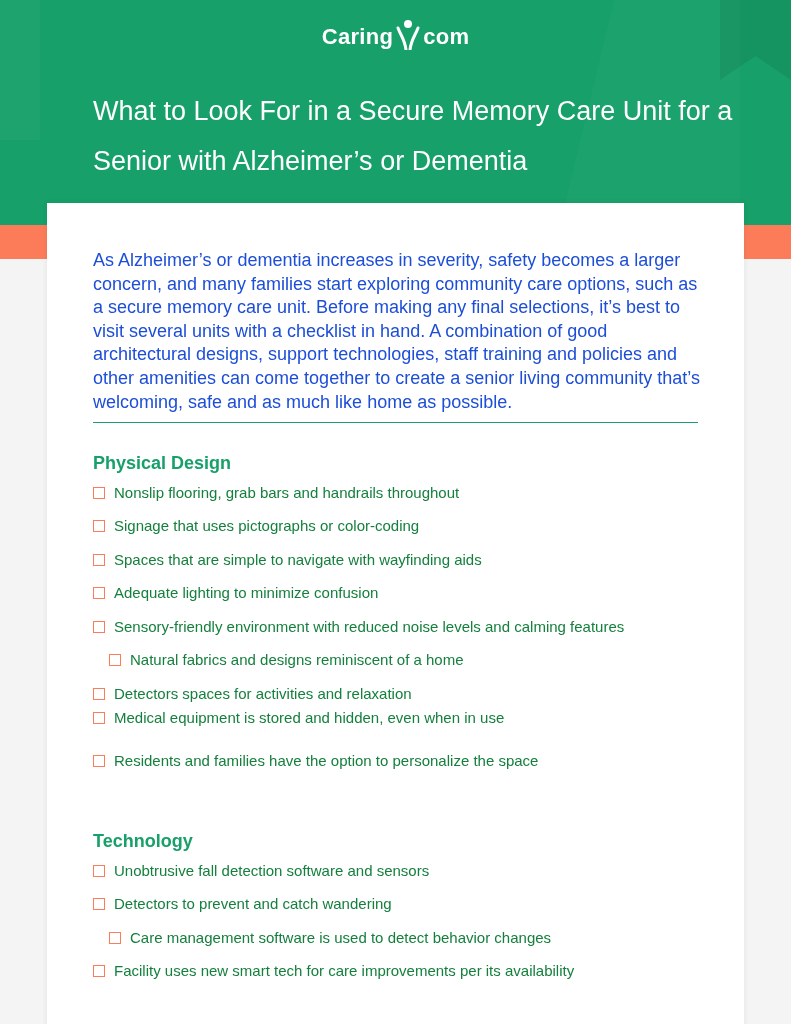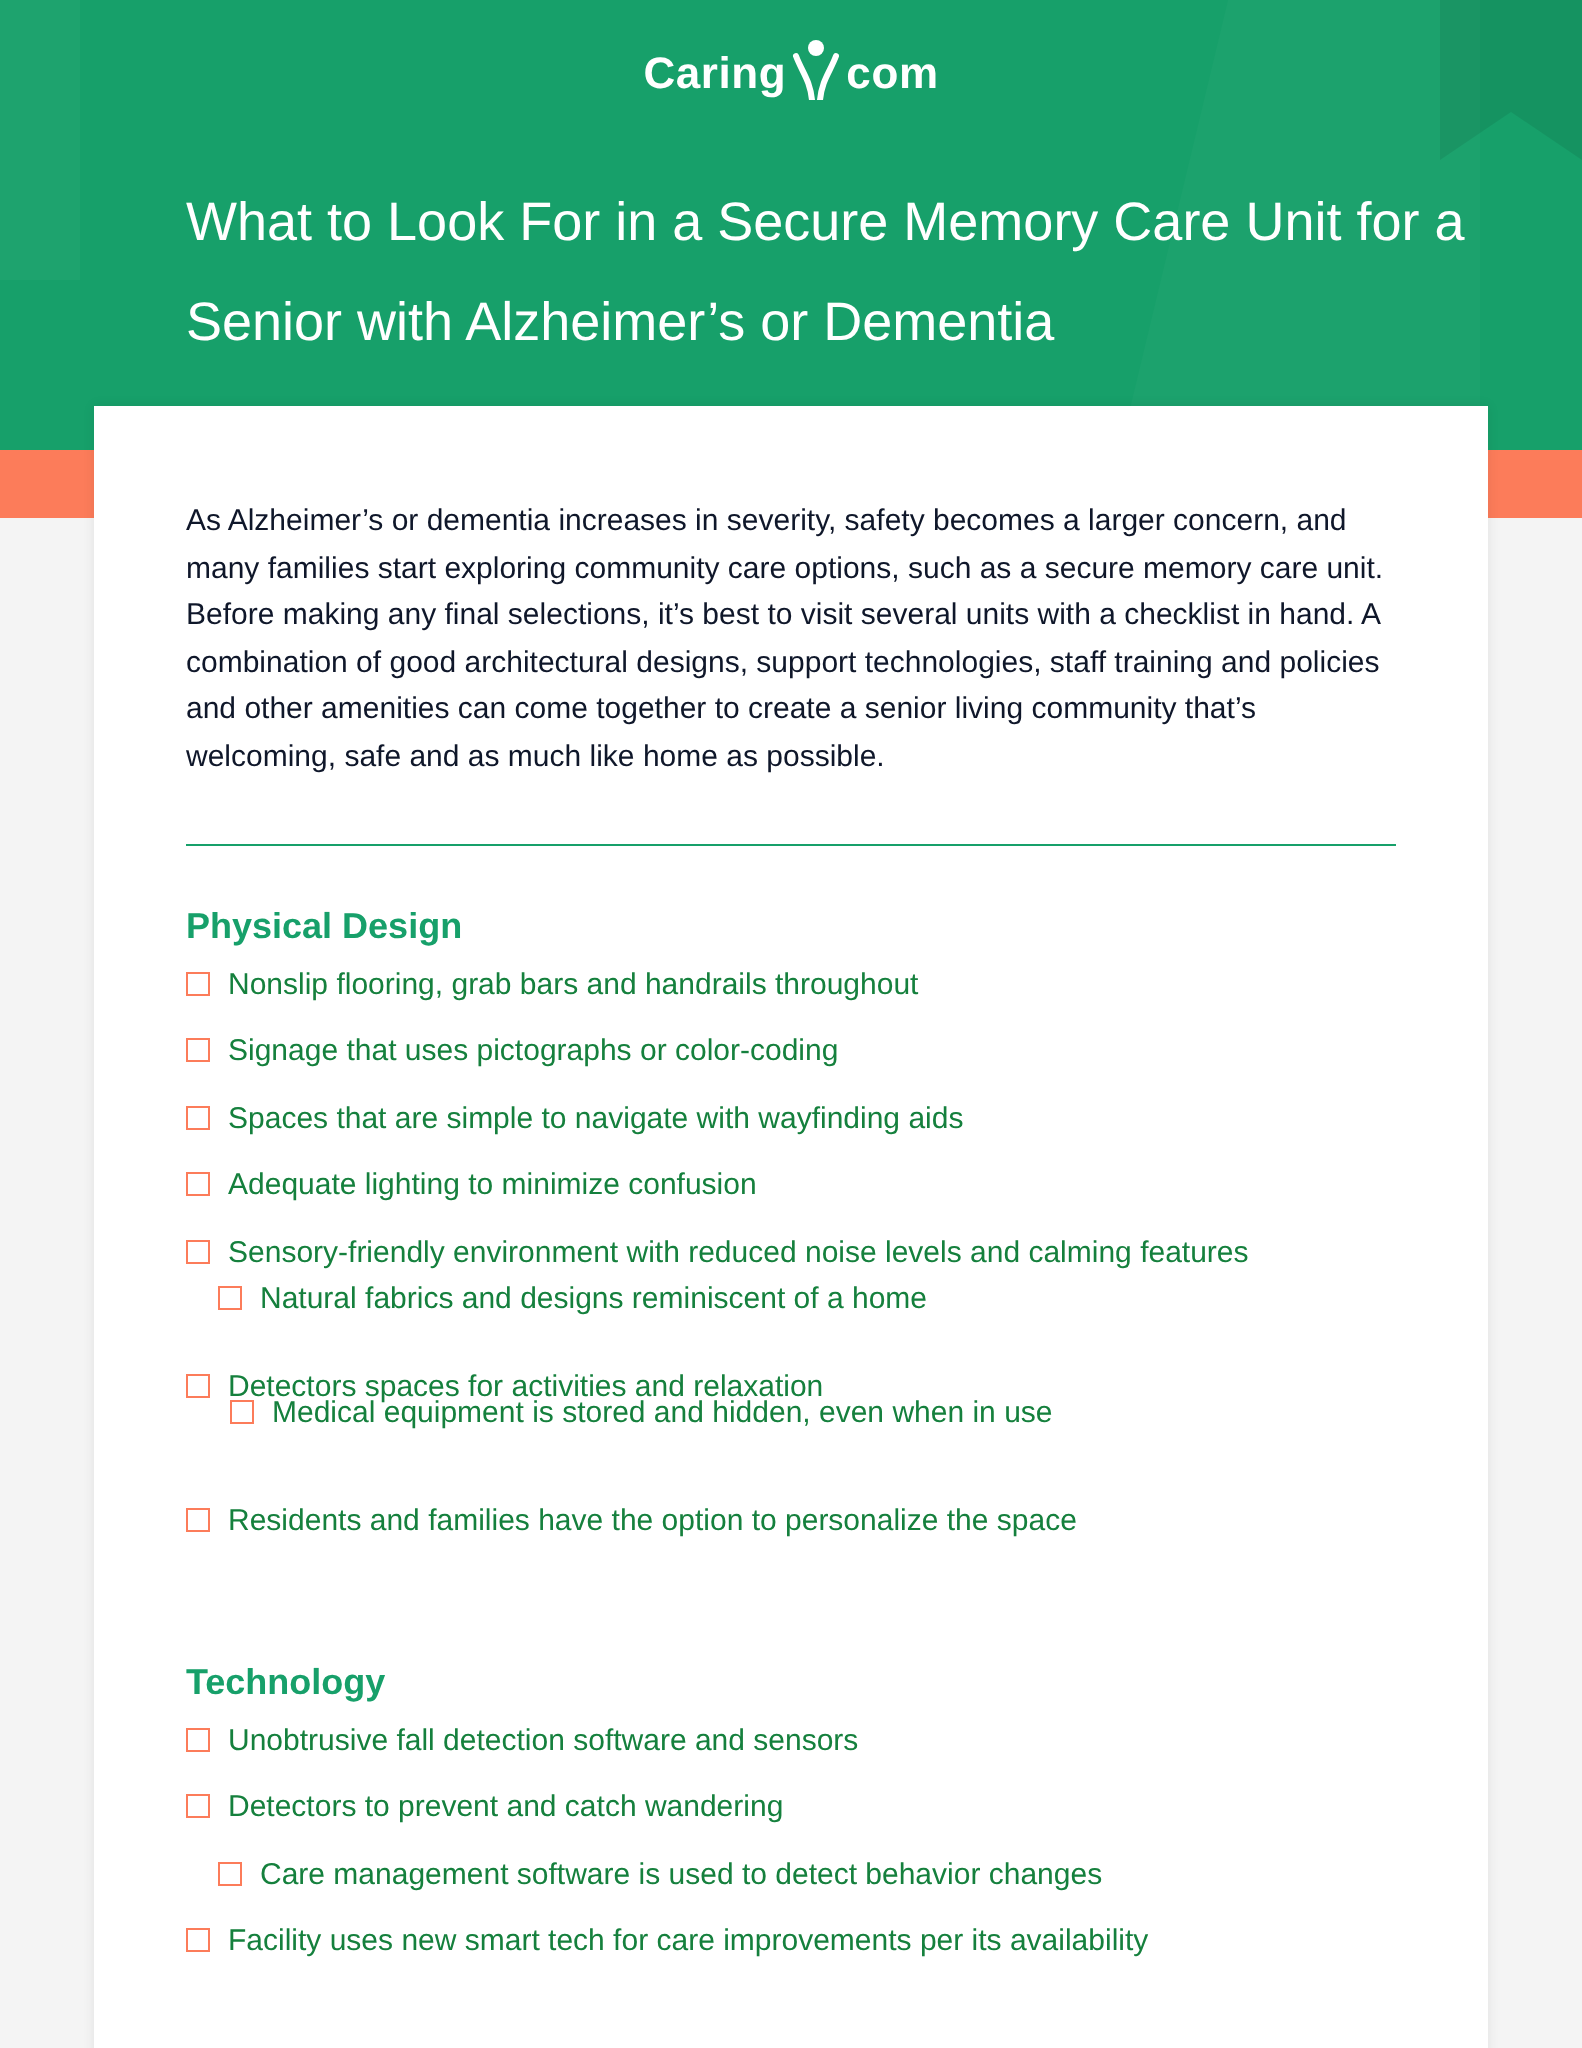--- a/index.html
+++ b/index.html
@@ -9,21 +9,21 @@
   .hero .s1 { left:720px; top:0; width:71px; height:80px; clip-path:polygon(0 0,100% 0,100% 100%,50% 70%,0 100%); background:rgba(0,0,0,0.08); }
   .hero .s2 { left:0; top:0; width:40px; height:140px; background:rgba(255,255,255,0.03); }
   .hero .s3 { left:560px; top:0; width:180px; height:225px; clip-path:polygon(30% 0,100% 0,100% 100%,0 100%); background:rgba(255,255,255,0.025); }
   .orange-band { position:absolute; left:0; top:225px; width:791px; height:34px; background:#fc7c5a; }
   .logo { position:absolute; left:0; top:20px; width:791px; text-align:center; color:#fff; font-size:22px; font-weight:bold; letter-spacing:0.3px; }
   .logo .figure { display:inline-block; position:relative; width:26px; height:30px; vertical-align:-6px; margin:0 2px; }
   .logo .figure .head { position:absolute; left:9px; top:0; width:8px; height:8px; background:#fff; border-radius:50%; }
   .logo .figure svg { position:absolute; left:0; top:6px; }
   .title { position:absolute; left:93px; top:86px; width:640px; color:#fff; font-size:27px; line-height:50px; font-weight:normal; }
   .card { position:absolute; left:47px; top:203px; width:697px; height:840px; background:#fff; box-shadow:0 0 6px rgba(0,0,0,0.08); }
-  .intro { position:absolute; left:46px; top:46px; width:610px; color:#0f172a; font-size:15px; line-height:23.6px; }
+  .intro { position:absolute; left:46px; top:46px; width:610px; color:#1d4ed8; font-size:18px; line-height:23.6px; }
   .divider { position:absolute; left:46px; top:219px; width:605px; height:1px; background:#17a06a; }
   .section-title { position:absolute; left:46px; color:#17a06a; font-weight:bold; font-size:18px; }
   .item { position:absolute; left:46px; color:#15803d; font-size:15px; height:20px; line-height:20px; white-space:nowrap; }
   .checkbox { display:inline-block; width:10px; height:10px; border:1.3px solid #fc7c5a; vertical-align:-1px; margin-right:9px; }
 </style>
 </head>
 <body>
 
 <div class="hero">
   <div class="shape s1"></div>
@@ -44,23 +44,23 @@
 <div class="card">
   <p class="intro" style="margin:0;">As Alzheimer’s or dementia increases in severity, safety becomes a larger concern, and many families start exploring community care options, such as a secure memory care unit. Before making any final selections, it’s best to visit several units with a checklist in hand. A combination of good architectural designs, support technologies, staff training and policies and other amenities can come together to create a senior living community that’s welcoming, safe and as much like home as possible.</p>
   <div class="divider"></div>
 
   <div class="section-title" style="top:250px;">Physical Design</div>
   <div class="item" style="top:280px;"><span class="checkbox"></span><span>Nonslip flooring, grab bars and handrails throughout</span></div>
   <div class="item" style="top:313px;"><span class="checkbox"></span><span>Signage that uses pictographs or color-coding</span></div>
   <div class="item" style="top:347px;"><span class="checkbox"></span><span>Spaces that are simple to navigate with wayfinding aids</span></div>
   <div class="item" style="top:380px;"><span class="checkbox"></span><span>Adequate lighting to minimize confusion</span></div>
   <div class="item" style="top:414px;"><span class="checkbox"></span><span>Sensory-friendly environment with reduced noise levels and calming features</span></div>
-  <div class="item" style="top:437px;padding-left:16px;"><span class="checkbox"></span><span>Natural fabrics and designs reminiscent of a home</span></div>
+  <div class="item" style="top:447px;padding-left:16px;"><span class="checkbox"></span><span>Natural fabrics and designs reminiscent of a home</span></div>
   <div class="item" style="top:481px;"><span class="checkbox"></span><span>Detectors spaces for activities and relaxation</span></div>
-  <div class="item" style="top:494px;margin-left:22px;"><span class="checkbox"></span><span>Medical equipment is stored and hidden, even when in use</span></div>
+  <div class="item" style="top:505px;"><span class="checkbox"></span><span>Medical equipment is stored and hidden, even when in use</span></div>
   <div class="item" style="top:548px;"><span class="checkbox"></span><span>Residents and families have the option to personalize the space</span></div>
 
   <div class="section-title" style="top:628px;">Technology</div>
   <div class="item" style="top:658px;"><span class="checkbox"></span><span>Unobtrusive fall detection software and sensors</span></div>
   <div class="item" style="top:691px;"><span class="checkbox"></span><span>Detectors to prevent and catch wandering</span></div>
   <div class="item" style="top:725px;padding-left:16px;"><span class="checkbox"></span><span>Care management software is used to detect behavior changes</span></div>
   <div class="item" style="top:758px;"><span class="checkbox"></span><span>Facility uses new smart tech for care improvements per its availability</span></div>
 </div>
 
 </body></html>

